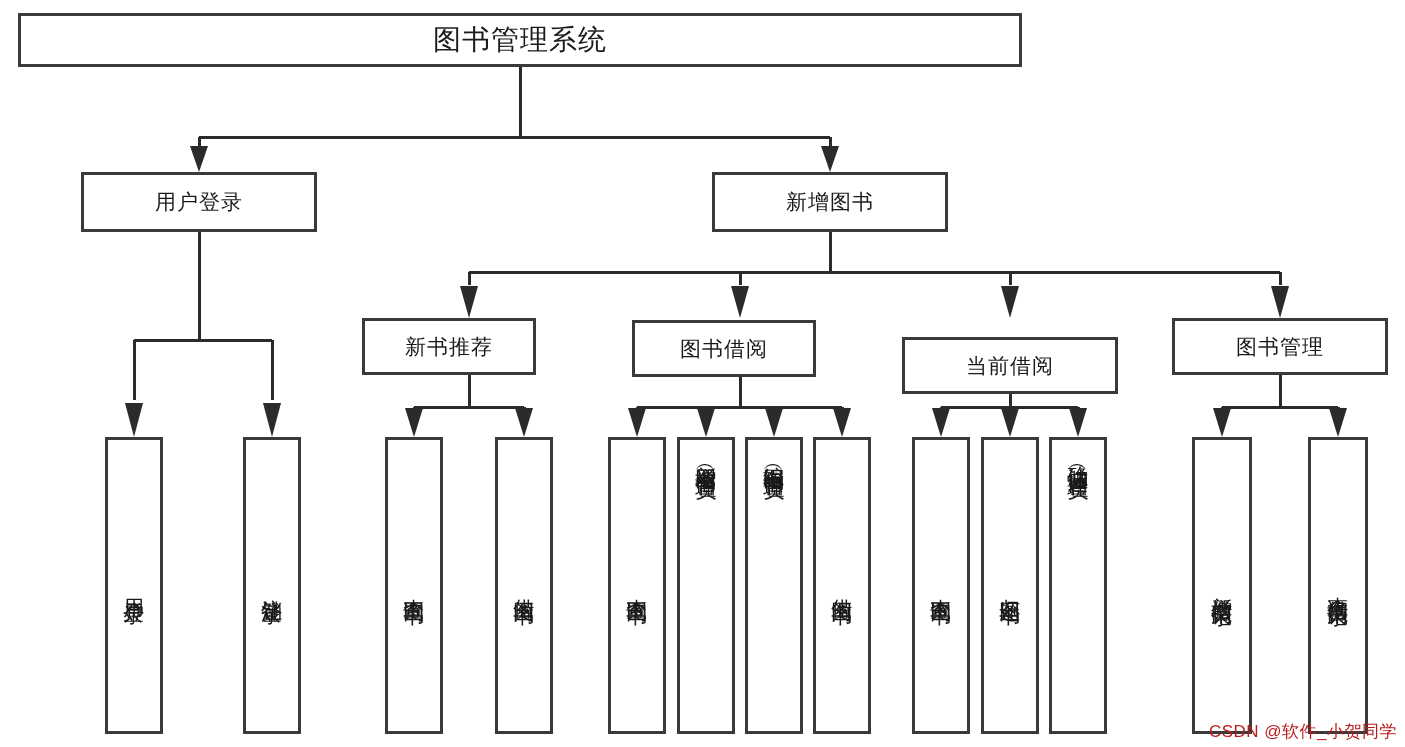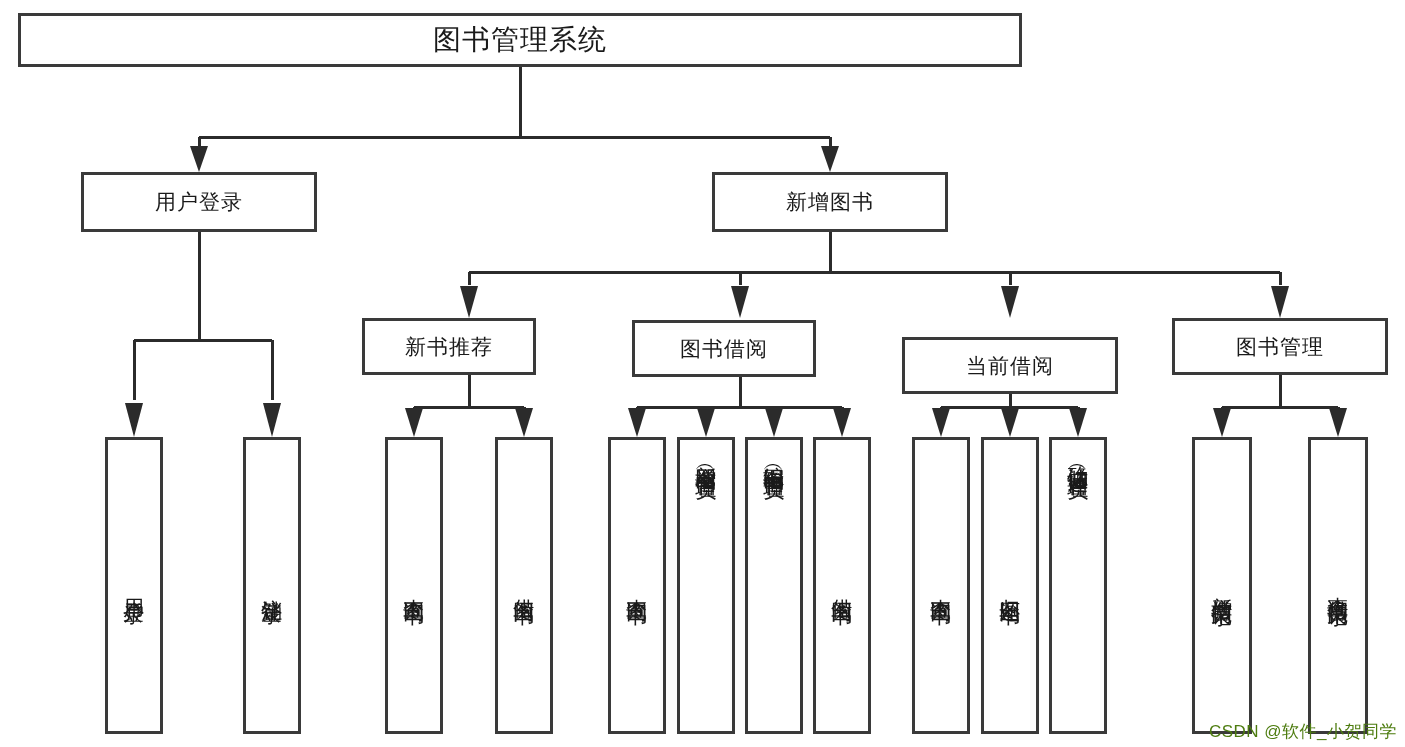--- a/index.html
+++ b/index.html
@@ -63,21 +63,21 @@
   }
   .node.vert.mid  { align-items:center; }
   .node.vert.top  { align-items:flex-start; padding-top:9px; }
 
   
   #watermark{
     position:absolute;
     right:8px;
     bottom:4px;
     font-size:17px;
-    color:#4d7c0f;
+    color:#b91c1c;
     letter-spacing:.5px;
     white-space:nowrap;
     user-select:none;
   }
 </style>
 </head>
 <body>
 
 <div id="canvas">
 

